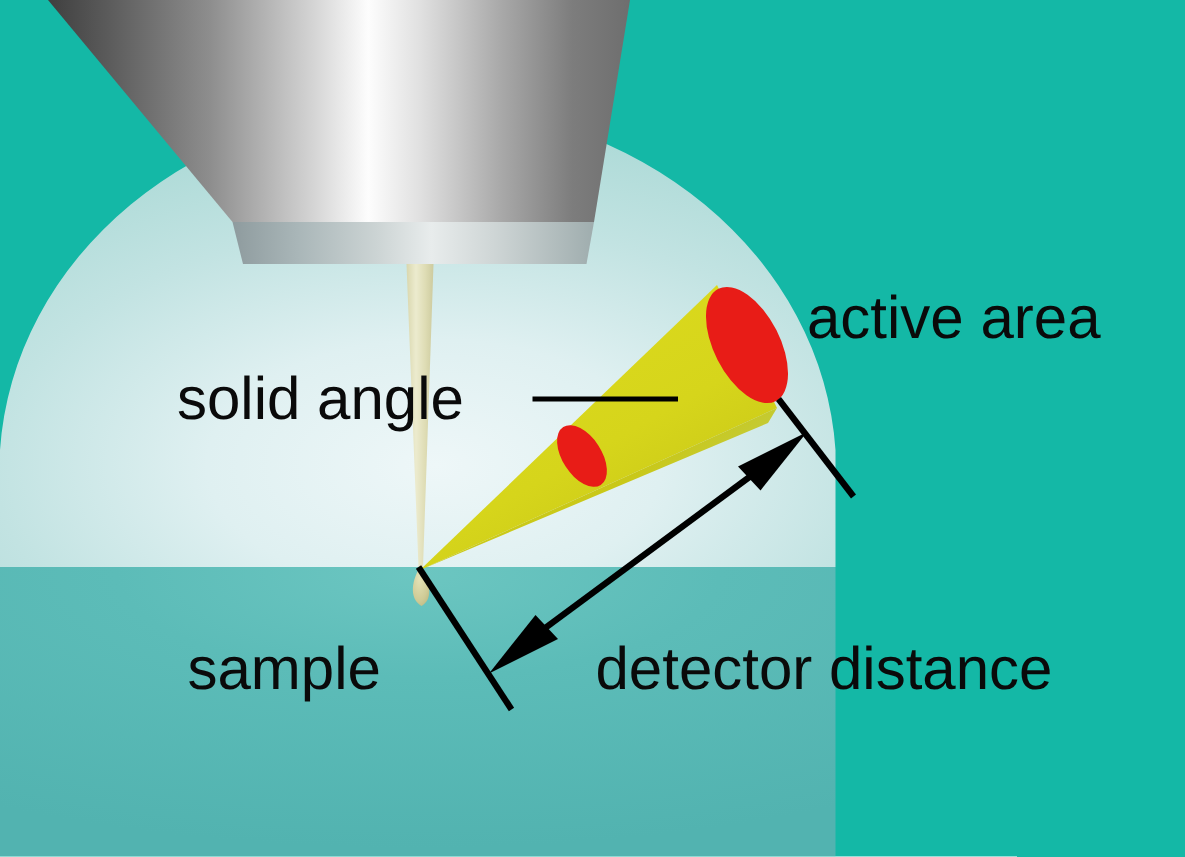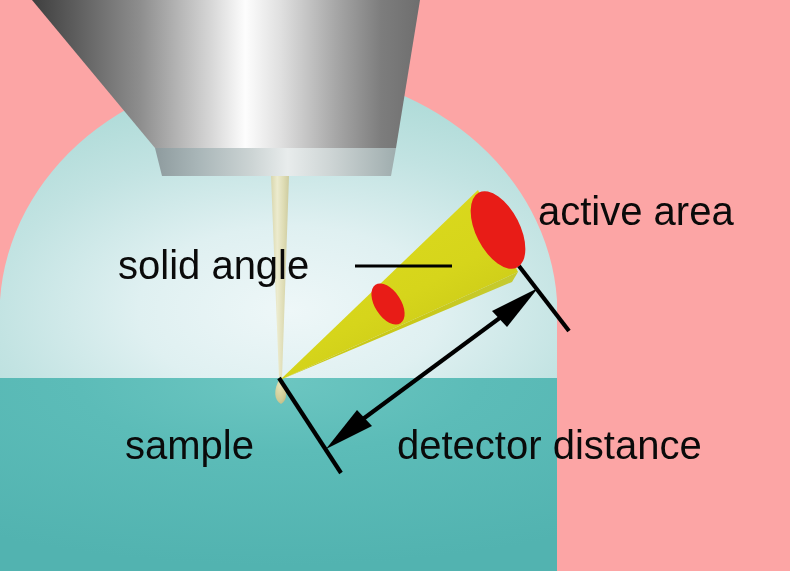--- a/index.html
+++ b/index.html
@@ -10,21 +10,21 @@
   body {
     width: 790px;
     height: 571px;
     overflow: hidden;
     font-family: "Liberation Sans", sans-serif;
   }
   #diagram-root {
     position: relative;
     width: 790px;
     height: 571px;
-    background: #fca5a5;
+    background: #14b8a6;
   }
   svg.scene {
     position: absolute;
     top: 0;
     left: 0;
     width: 790px;
     height: 571px;
     display: block;
   }
   .label-text {

